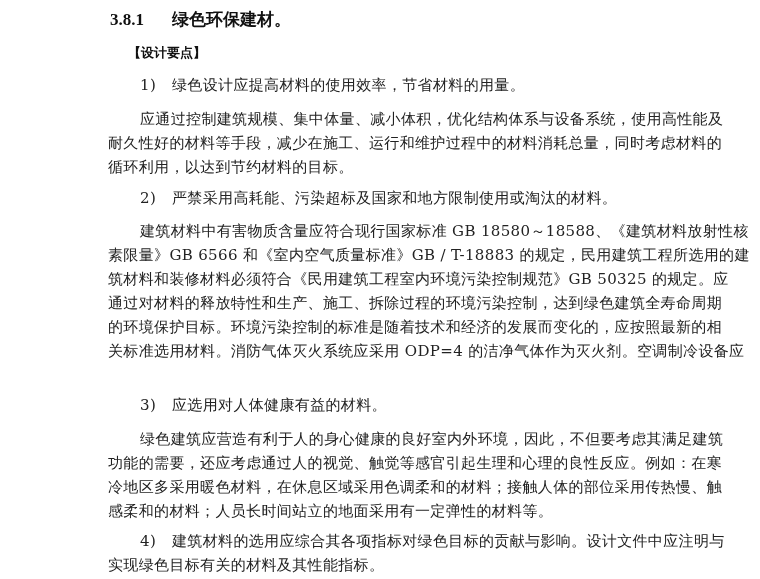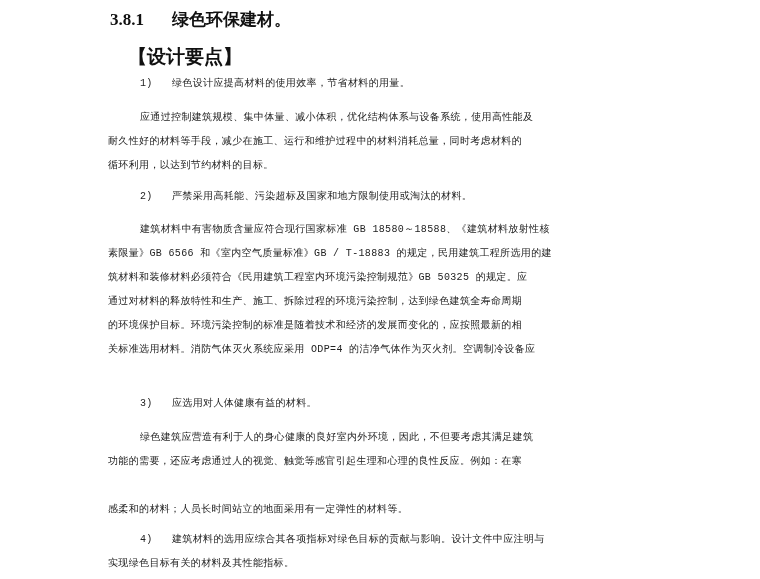--- a/index.html
+++ b/index.html
@@ -9,27 +9,27 @@
     color:#1a1a1a; position:relative;
   }
   .page { position:absolute; left:0; top:0; width:755px; height:579px; }
   .heading {
     position:absolute; left:110px; top:8px; font-size:17px; font-weight:bold;
     font-family: "DejaVu Sans", "Liberation Sans", sans-serif; color:#111;
     white-space:nowrap;
   }
   .heading .num { font-family:"Liberation Serif", serif; margin-right:28px; }
   .subhead {
-    position:absolute; left:128px; top:44px; font-size:19px; font-weight:bold;
+    position:absolute; left:128px; top:44px; font-size:13px; font-weight:bold;
     font-family: "DejaVu Sans", "Liberation Sans", sans-serif; color:#111;
     white-space:nowrap;
   }
   .line {
-    position:absolute; left:108px; font-size:10px; white-space:nowrap;
-    letter-spacing:0.35px; color:#222;font-family:Liberation Mono, monospace;
+    position:absolute; left:108px; font-size:15px; white-space:nowrap;
+    letter-spacing:0.35px; color:#222;
   }
   .line.indent { left:140px; }
   .line.item { left:140px; }
   .item .n { display:inline-block; width:32px; }
 </style>
 </head>
 <body>
 
 <div class="page">
 
@@ -54,20 +54,21 @@
   <div class="line" style="top:270px">筑材料和装修材料必须符合《民用建筑工程室内环境污染控制规范》GB 50325 的规定。应</div>
   <div class="line" style="top:294px">通过对材料的释放特性和生产、施工、拆除过程的环境污染控制，达到绿色建筑全寿命周期</div>
   <div class="line" style="top:318px">的环境保护目标。环境污染控制的标准是随着技术和经济的发展而变化的，应按照最新的相</div>
   <div class="line" style="top:342px">关标准选用材料。消防气体灭火系统应采用 ODP=4 的洁净气体作为灭火剂。空调制冷设备应</div>
 
   <div class="line item" style="top:396px">
     <span class="n">3)</span><span>应选用对人体健康有益的材料。</span>
   </div>
   <div class="line indent" style="top:430px">绿色建筑应营造有利于人的身心健康的良好室内外环境，因此，不但要考虑其满足建筑</div>
   <div class="line" style="top:454px">功能的需要，还应考虑通过人的视觉、触觉等感官引起生理和心理的良性反应。例如：在寒</div>
+  <div class="line" style="top:478px">冷地区多采用暖色材料，在休息区域采用色调柔和的材料；接触人体的部位采用传热慢、触</div>
   <div class="line" style="top:502px">感柔和的材料；人员长时间站立的地面采用有一定弹性的材料等。</div>
 
   <div class="line item" style="top:532px">
     <span class="n">4)</span><span>建筑材料的选用应综合其各项指标对绿色目标的贡献与影响。设计文件中应注明与</span>
   </div>
   <div class="line" style="top:556px">实现绿色目标有关的材料及其性能指标。</div>
 
 </div>
 
 </body></html>

